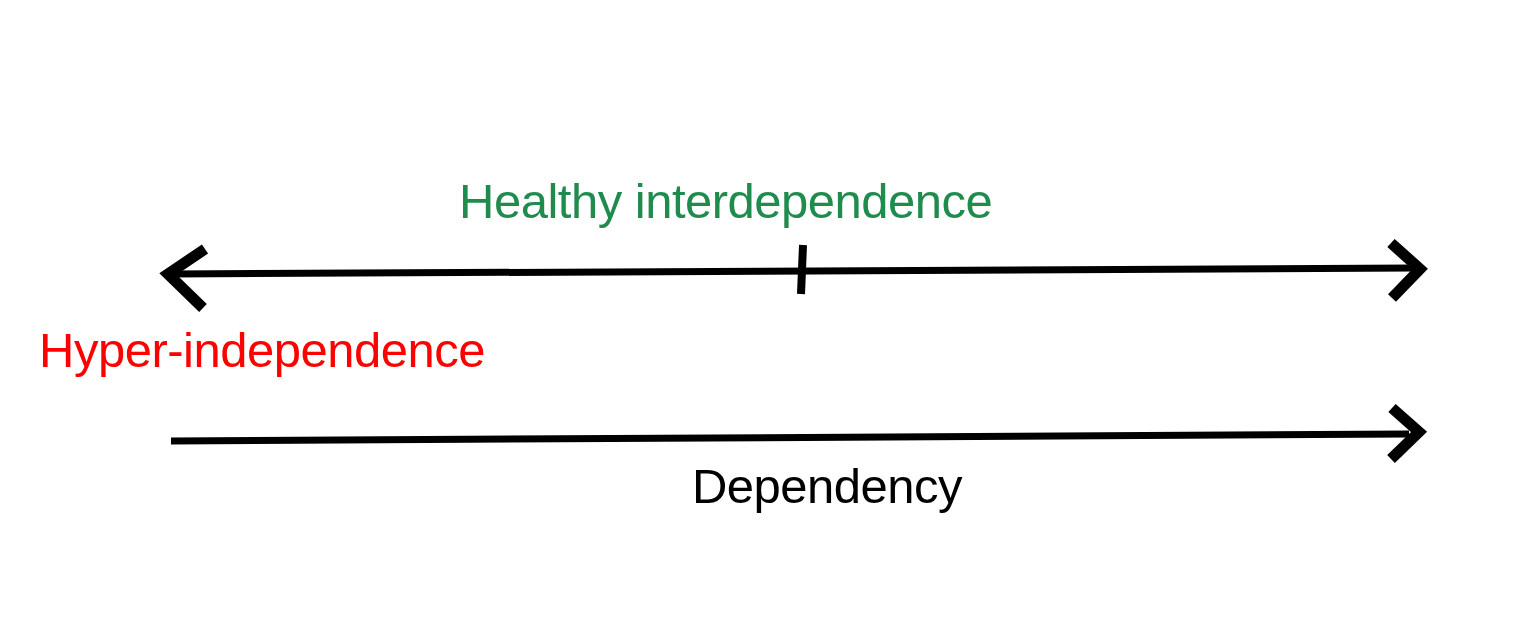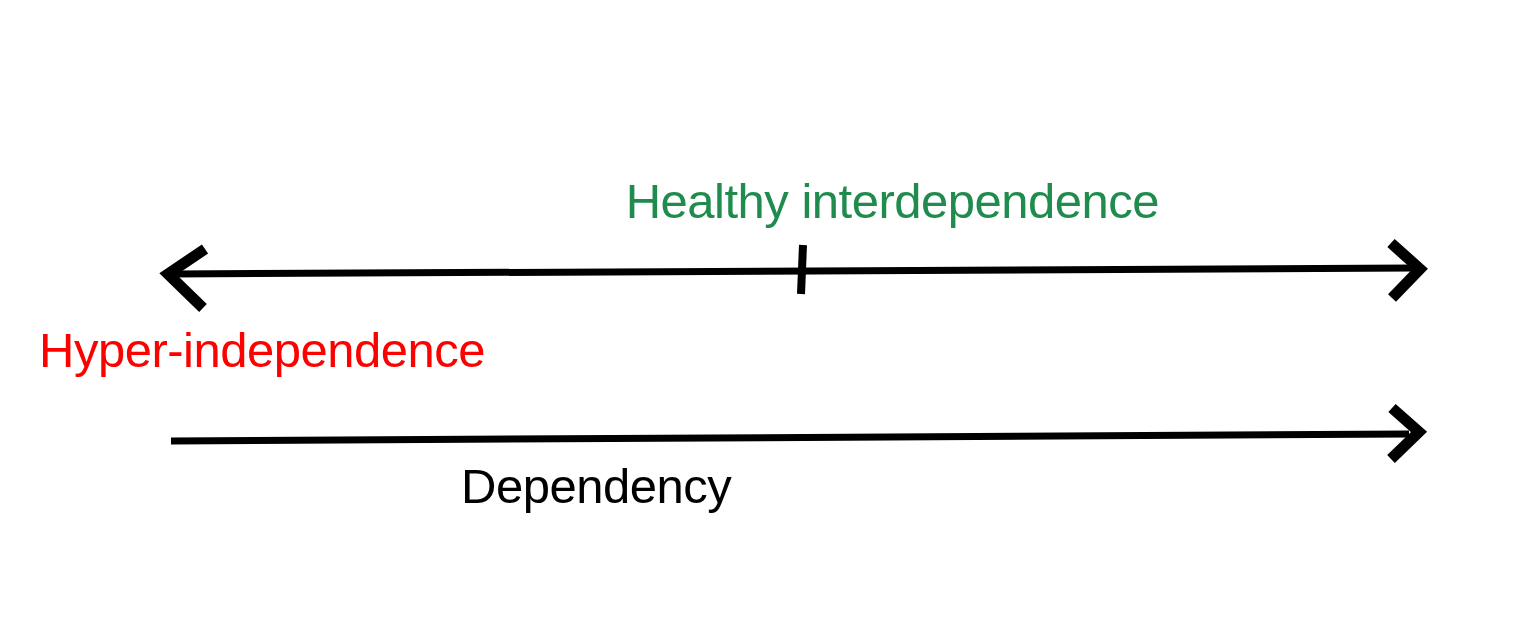--- a/index.html
+++ b/index.html
@@ -18,34 +18,35 @@
   }
   .label {
     position: absolute;
     font-size: 49px;
     line-height: 1;
     white-space: nowrap;
     letter-spacing: -0.5px;
   }
   .label-healthy {
     left: 459px; top: 177px; width: 700px;
-    text-align: right;
+    text-align: left;
     color: #1f8b4d;
   }
   .label-hyper {
     left: 39px; top: 326px;
     color: #ff0000;
     text-align: right;
   }
   .label-codependency {
     right: 24px; top: 317px;
     color: #ff0000;
   }
   .label-dependency {
-    left: 461px; top: 462px; width: 700px;
+    left: 477px; top: 462px; width: 700px;
+    text-align: center;
     color: #000000;
   }
 </style>
 </head>
 <body>
 
 <div class="canvas">
 
   <svg class="arrows-svg" viewBox="0 0 1536 630" xmlns="http://www.w3.org/2000/svg">
 

